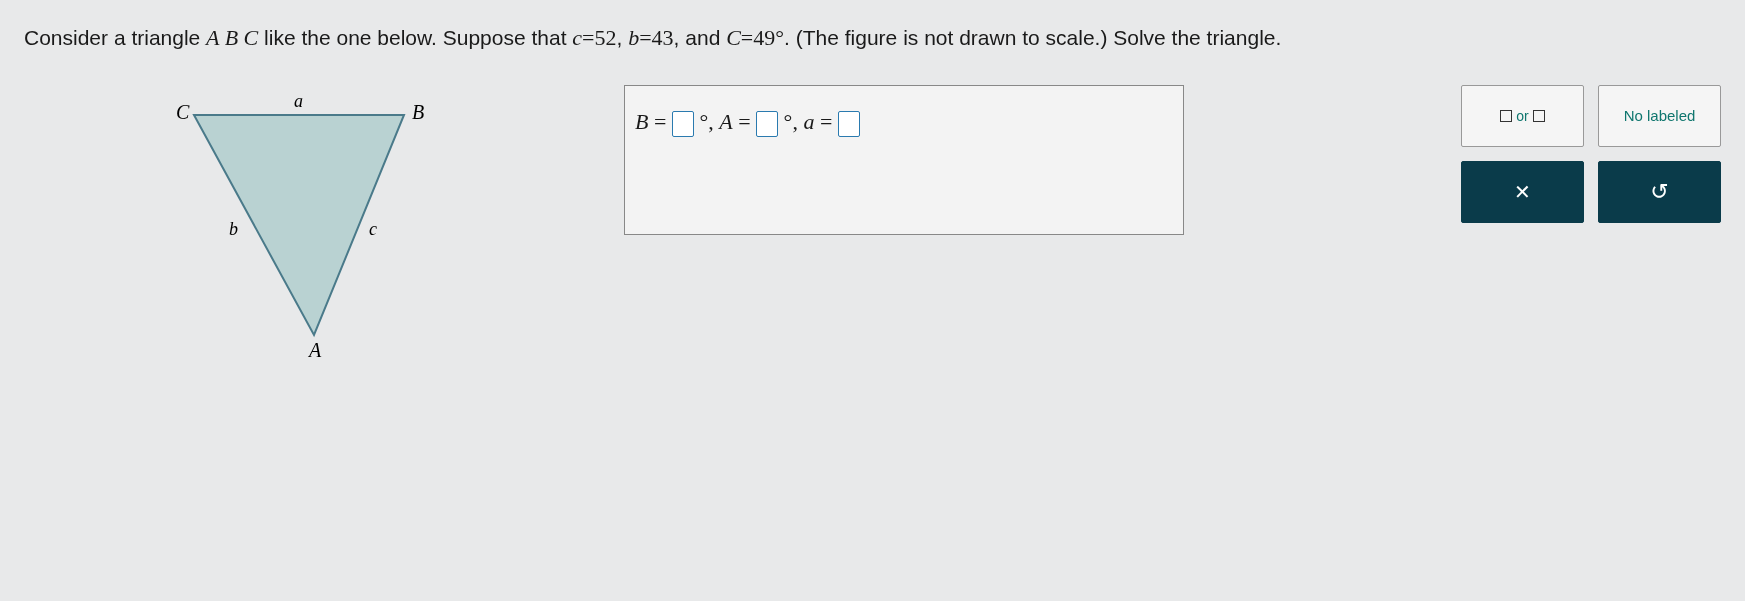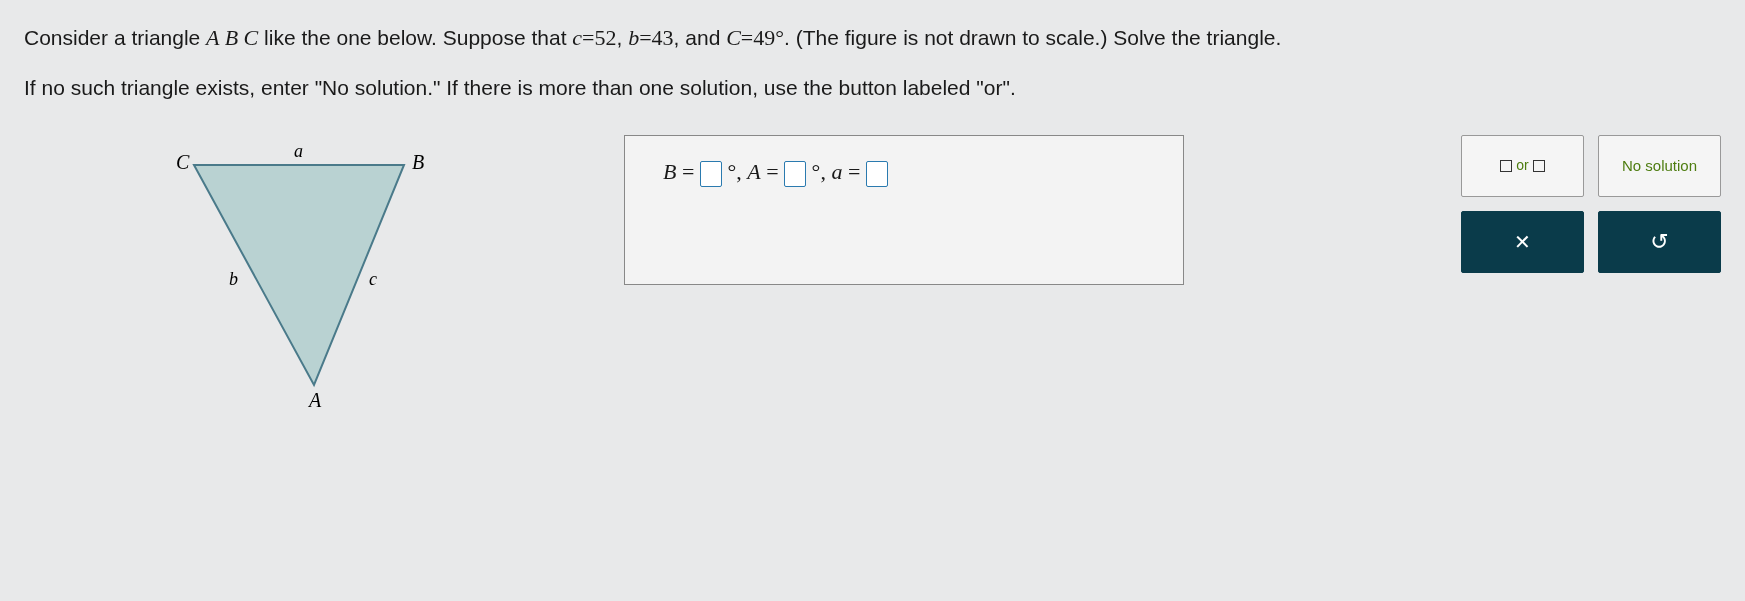--- a/index.html
+++ b/index.html
@@ -25,21 +25,21 @@
     margin-top:30px;
   }
   .figure-col{
     width:560px;
     display:flex;
     justify-content:center;
   }
   .answer-box{
     border:1px solid #888;
     background:#f3f3f3;
-    padding:18px 38px;
+    padding:18px 10px;
     width:560px;
     height:150px;
     font-family:'Times New Roman', serif;
     font-size:22px;
   }
   .input-slot{
     display:inline-block;
     width:22px;
     height:26px;
     border:1.5px solid #2a7aaf;
@@ -55,21 +55,21 @@
     margin-left:auto;
   }
   .ctrl-btn{
     border:1px solid #999;
     background:#f5f5f5;
     height:62px;
     display:flex;
     align-items:center;
     justify-content:center;
     font-size:15px;
-    color:#4d7c0f;
+    color:#0f766e;
     border-radius:2px;
     cursor:pointer;
     text-align:center;
     line-height:1.2;
   }
   .ctrl-btn.dark{
     background:#0a3b4a;
     color:#fff;
     border-color:#0a3b4a;
   }
@@ -79,21 +79,20 @@
     width:12px;height:12px;border:1.5px solid #333;
   }
 </style>
 </head>
 <body>
 
 <div class="problem-text">
   <div class="line">
     <span>Consider a triangle </span><span class="mi">A B C</span><span> like the one below. Suppose that </span><span class="mi">c</span><span class="mn">=</span><span class="mn">52</span><span>,  </span><span class="mi">b</span><span class="mn">=</span><span class="mn">43</span><span>,  and </span><span class="mi">C</span><span class="mn">=</span><span class="mn">49</span><span class="mn">°</span><span>. (The figure is not drawn to scale.) Solve the triangle.</span>
   </div>
-  <div class="line">If no such triangle exists, enter "No solution." If there is more than one solution, use the button labeled "or".</div>
 </div>
 
 <div class="bottom-area">
 
   <div class="figure-col">
     <svg width="300" height="280">
       <polygon points="40,30 250,30 160,250" fill="#b9d2d2" stroke="#4a7a8a" stroke-width="2"></polygon>
       <text x="22" y="34" font-family="Times New Roman" font-style="italic" font-size="20">C</text>
       <text x="258" y="34" font-family="Times New Roman" font-style="italic" font-size="20">B</text>
       <text x="155" y="272" font-family="Times New Roman" font-style="italic" font-size="20">A</text>
@@ -117,21 +116,21 @@
     <span class="input-slot"></span>
   </div>
 
   <div class="controls">
     <div class="ctrl-btn or-box">
       <span class="sq"></span>
       <span>or</span>
       <span class="sq"></span>
     </div>
     <div class="ctrl-btn">
-      <span>No solution</span>
+      <span>No labeled</span>
     </div>
     <div class="ctrl-btn dark">
       <span style="font-size:20px;">✕</span>
     </div>
     <div class="ctrl-btn dark">
       <span style="font-size:22px;">↺</span>
     </div>
   </div>
 
 </div>

